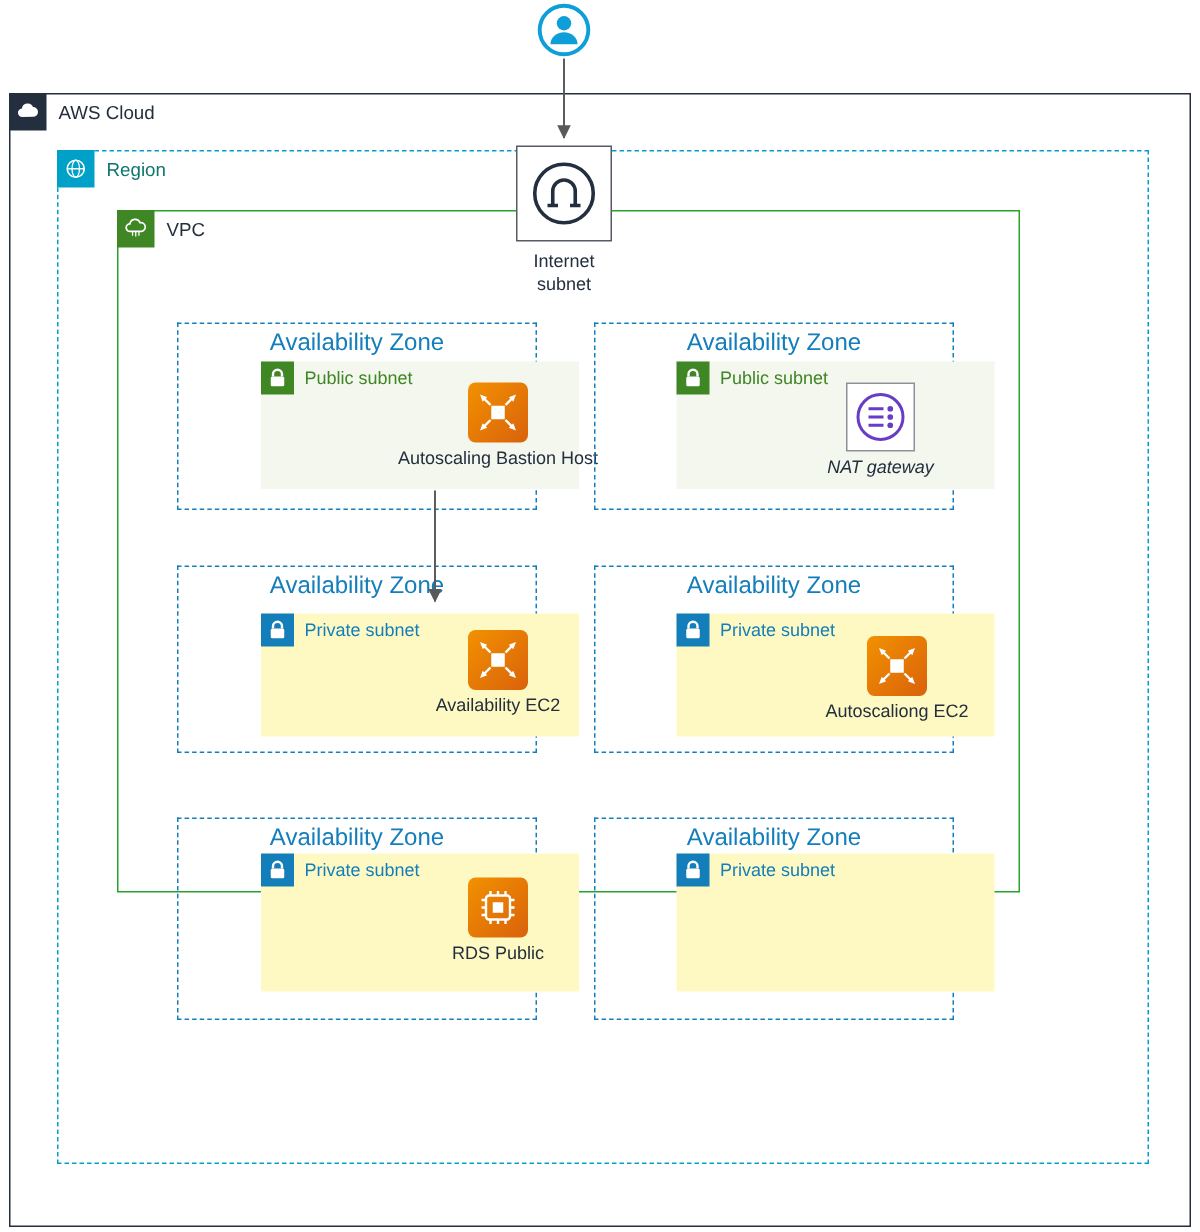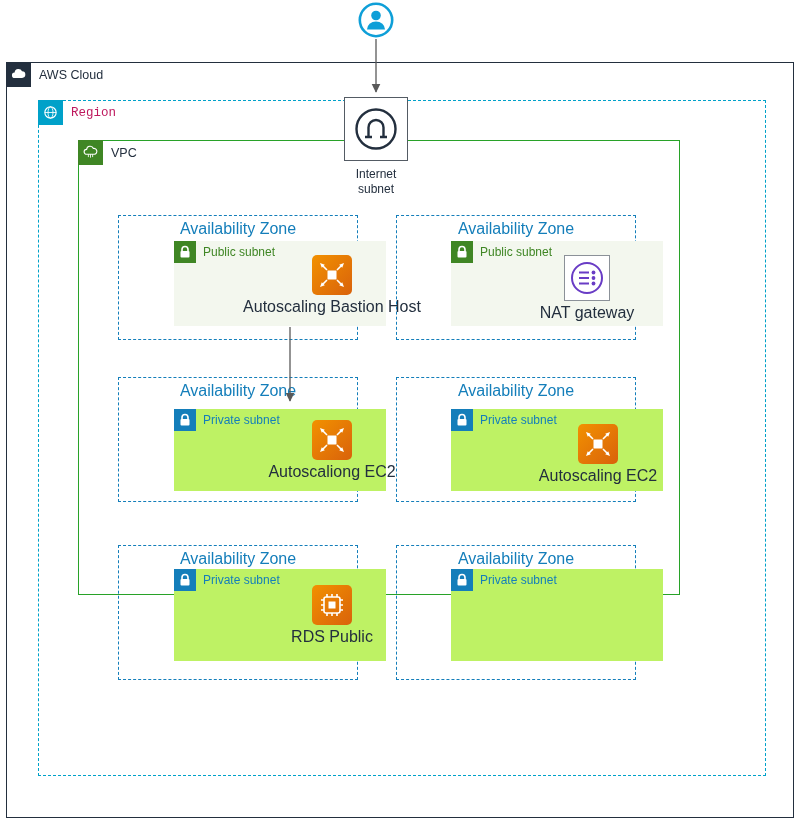--- a/index.html
+++ b/index.html
@@ -12,42 +12,42 @@
   .region    { border:1px dashed #00a1c9; }
   .vpc       { border:1px solid #28a228; }
 
   .group-head { position:absolute; top:-1px; left:-1px; display:flex; align-items:center; }
   .corner-icon { width:25px; height:25px; flex:none; display:flex; align-items:center; justify-content:center; }
   .corner-dark  { background:#232f3e; }
   .corner-teal  { background:#00a1c9; }
   .corner-green { background:#3f8624; }
   .group-label { font-size:12.5px; margin-left:8px; white-space:nowrap; }
   .lbl-dark { color:#232f3e; }
-  .lbl-blue { color:#be185d;font-family:Liberation Mono, monospace; }
+  .lbl-blue { color:#0f766e; }
 
   .zone { position:absolute; border:1px dashed #147eba; }
   .zone-title { text-align:center; padding-top:4px; color:#147eba; font-size:16px; }
 
   .subnet { position:absolute;margin-left:40px; }
   .subnet.public  { background:#f3f7ee; }
-  .subnet.private { background:#bef264; }
+  .subnet.private { background:#fef9c3; }
   .subnet-head { display:flex; align-items:center; }
   .lock { width:22px; height:22px; flex:none; display:flex; align-items:center; justify-content:center; }
   .lock.green { background:#3f8624; }
   .lock.blue  { background:#147eba; }
   .subnet-label { font-size:12px; margin-left:7px; white-space:nowrap; }
   .subnet.public  .subnet-label { color:#3f8624; }
   .subnet.private .subnet-label { color:#147eba; }
 
   .resource { position:absolute; }
   .res-icon { width:40px; height:40px; border-radius:5px; display:flex; align-items:center; justify-content:center; }
   .orange { background:linear-gradient(135deg,#f29100,#d9620b); }
   .nat-box { width:46px; height:46px; background:#fff; border:1px solid #8b9198; display:flex; align-items:center; justify-content:center; }
-  .res-label { position:absolute; top:43px; left:50%; transform:translateX(-50%); white-space:nowrap; font-size:16px; color:#232f3e; }
-  .nat-label { top:49px; }
+  .res-label { position:absolute; top:43px; left:50%; transform:translateX(-50%); white-space:nowrap; font-size:12px; color:#232f3e; }
+  .nat-label { top:49px;font-style:italic; }
 
   .igw-box { position:absolute; left:344px; top:97px; width:64px; height:64px; background:#fff;
              border:1px solid #545b64; display:flex; align-items:center; justify-content:center; z-index:5; }
   .igw-label { position:absolute; left:336px; top:167px; width:80px; text-align:center;
                font-size:12px; line-height:1.25; color:#232f3e; z-index:5; }
 
   .user-box { position:absolute; left:357px; top:1px; width:38px; height:38px; z-index:5; }
 
   .arrows { position:absolute; left:0; top:0; width:800px; height:821px; pointer-events:none; z-index:6; }
 </style>
@@ -163,21 +163,21 @@
         <div class="res-icon orange">
           <svg width="26" height="26" viewBox="-13 -13 26 26">
             <rect x="-4.5" y="-4.5" width="9" height="9" fill="#fff"></rect>
             <path d="M-5 -5 L-9.5 -9.5 M5 -5 L9.5 -9.5 M-5 5 L-9.5 9.5 M5 5 L9.5 9.5" stroke="#fff" stroke-width="1.6"></path>
             <path d="M-12 -12 L-7.2 -10.2 L-10.2 -7.2 Z" fill="#fff"></path>
             <path d="M12 -12 L7.2 -10.2 L10.2 -7.2 Z" fill="#fff"></path>
             <path d="M-12 12 L-7.2 10.2 L-10.2 7.2 Z" fill="#fff"></path>
             <path d="M12 12 L7.2 10.2 L10.2 7.2 Z" fill="#fff"></path>
           </svg>
         </div>
-        <div class="res-label">Autoscaliong EC2</div>
+        <div class="res-label">Availability EC2</div>
       </div>
     </div>
   </div>
 
   <div class="zone" style="left:396px; top:377px; width:240px; height:125px;">
     <div class="zone-title">Availability Zone</div>
     <div class="subnet private" style="left:14px; top:31px; width:212px; height:82px;">
       <div class="subnet-head">
         <span class="lock blue">
           <svg width="14" height="14" viewBox="0 0 14 14">
@@ -191,21 +191,21 @@
         <div class="res-icon orange">
           <svg width="26" height="26" viewBox="-13 -13 26 26">
             <rect x="-4.5" y="-4.5" width="9" height="9" fill="#fff"></rect>
             <path d="M-5 -5 L-9.5 -9.5 M5 -5 L9.5 -9.5 M-5 5 L-9.5 9.5 M5 5 L9.5 9.5" stroke="#fff" stroke-width="1.6"></path>
             <path d="M-12 -12 L-7.2 -10.2 L-10.2 -7.2 Z" fill="#fff"></path>
             <path d="M12 -12 L7.2 -10.2 L10.2 -7.2 Z" fill="#fff"></path>
             <path d="M-12 12 L-7.2 10.2 L-10.2 7.2 Z" fill="#fff"></path>
             <path d="M12 12 L7.2 10.2 L10.2 7.2 Z" fill="#fff"></path>
           </svg>
         </div>
-        <div class="res-label">Autoscaling EC2</div>
+        <div class="res-label">Autoscaliong EC2</div>
       </div>
     </div>
   </div>
 
   <div class="zone" style="left:118px; top:545px; width:240px; height:135px;">
     <div class="zone-title">Availability Zone</div>
     <div class="subnet private" style="left:15px; top:23px; width:212px; height:92px;">
       <div class="subnet-head">
         <span class="lock blue">
           <svg width="14" height="14" viewBox="0 0 14 14">

